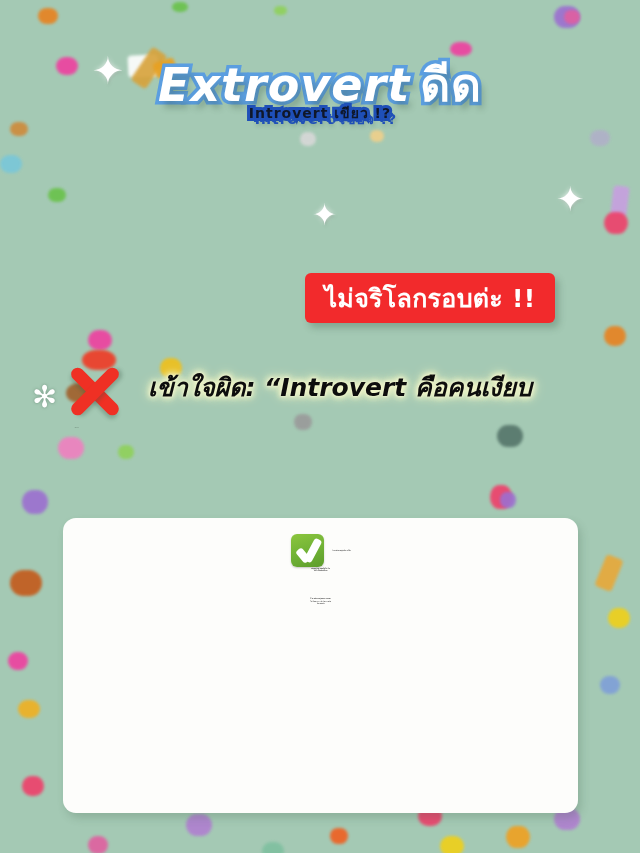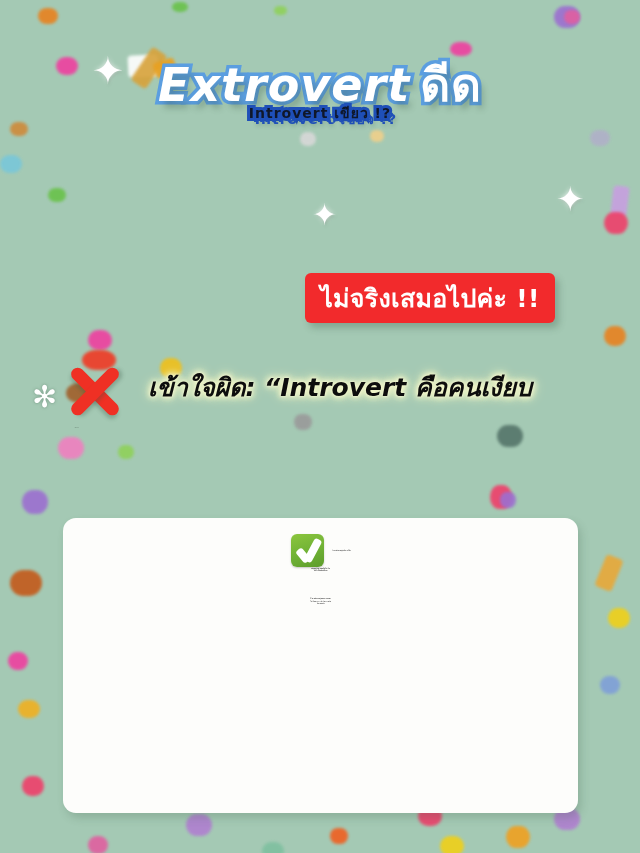--- a/index.html
+++ b/index.html
@@ -292,21 +292,21 @@
     <div class="title-line1" style="font-size: 46px;">
       <span>Extrovert</span><span class="thai">ดีด</span>
     </div>
     <div class="title-line2" style="font-size: 14px;">
       <span>Introvert</span>
       <span class="thai">เขียว !?</span>
     </div>
   </div>
 
   <div id="red-banner">
-    <span class="txt">ไม่จริงเสมอไปค่ะ !!</span>
+    <span class="txt">ไม่จริโลกรอบต่ะ !!</span>
   </div>
 
   <div id="misconception">
     <div class="mis-row">
       <div class="mis-deco">
         <div class="flower-sparkle">✻</div>
         <div class="x-mark">
           <span class="a"></span>
           <span class="b"></span>
         </div>

